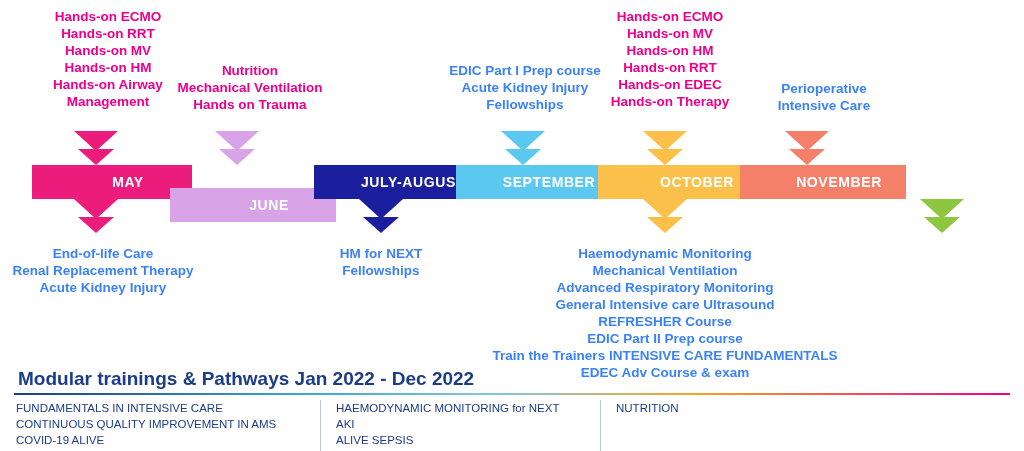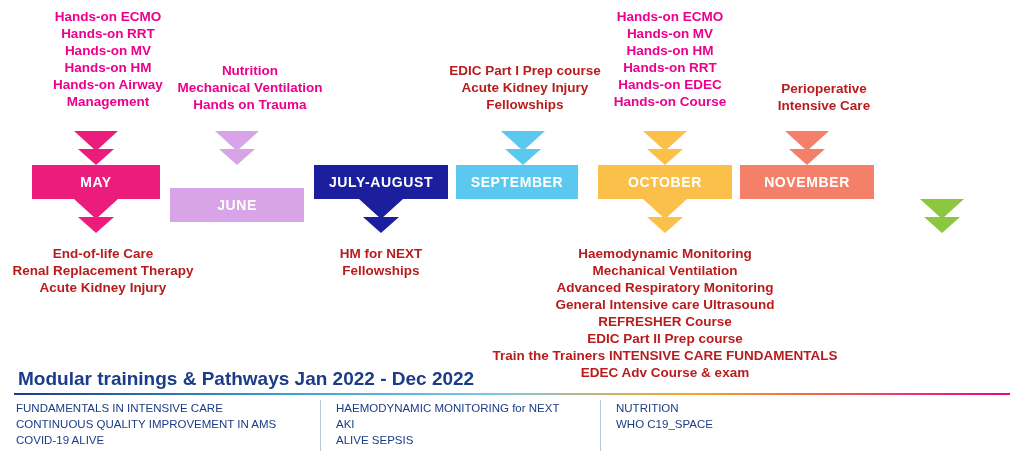--- a/index.html
+++ b/index.html
@@ -30,20 +30,21 @@
     height: 34px;
   }
 
   .month {
     position: absolute;
     top: 0;
     height: 34px;
     display: flex;
     align-items: center;
     justify-content: center;
+    padding-left: 32px;
   }
   .month-label {
     color: #ffffff;
     font-weight: bold;
     font-size: 14px;
     letter-spacing: 0.6px;
     text-align: center;
     line-height: 34px;
     white-space: nowrap;
   }
@@ -64,21 +65,21 @@
 
   
   .note {
     position: absolute;
     text-align: center;
     font-size: 13.5px;
     line-height: 17px;
     font-weight: bold;
   }
   .note.pink   { color: #ec008c; }
-  .note.navy   { color: #b91c1c; }
+  .note.navy   { color: #3b82f6; }
 
   .note-line { white-space: nowrap; }
 
   
   .modular-title {
     position: absolute;
     left: 18px;
     top: 368px;
     color: #1b3c88;
     font-size: 19px;
@@ -135,21 +136,21 @@
     <div class="note-line">Acute Kidney Injury</div>
     <div class="note-line">Fellowships</div>
   </div>
 
   <div class="note pink" style="left:580px; top:8px; width:180px;">
     <div class="note-line">Hands-on ECMO</div>
     <div class="note-line">Hands-on MV</div>
     <div class="note-line">Hands-on HM</div>
     <div class="note-line">Hands-on RRT</div>
     <div class="note-line">Hands-on EDEC</div>
-    <div class="note-line">Hands-on Course</div>
+    <div class="note-line">Hands-on Therapy</div>
   </div>
 
   <div class="note navy" style="left:728px; top:80px; width:192px;">
     <div class="note-line">Perioperative</div>
     <div class="note-line">Intensive Care</div>
   </div>
 
   <div class="timeline">
 
     <div class="month" style="left:32px; width:128px; background:#ec1c7d;">
@@ -269,16 +270,15 @@
   </div>
 
   <div class="bottom-col" style="left:336px; top:400px; width:260px;">
     <div class="bline">HAEMODYNAMIC MONITORING for NEXT</div>
     <div class="bline">AKI</div>
     <div class="bline">ALIVE SEPSIS</div>
   </div>
 
   <div class="bottom-col" style="left:616px; top:400px; width:260px;">
     <div class="bline">NUTRITION</div>
-    <div class="bline">WHO C19_SPACE</div>
   </div>
 
 </div>
 
 </body></html>

